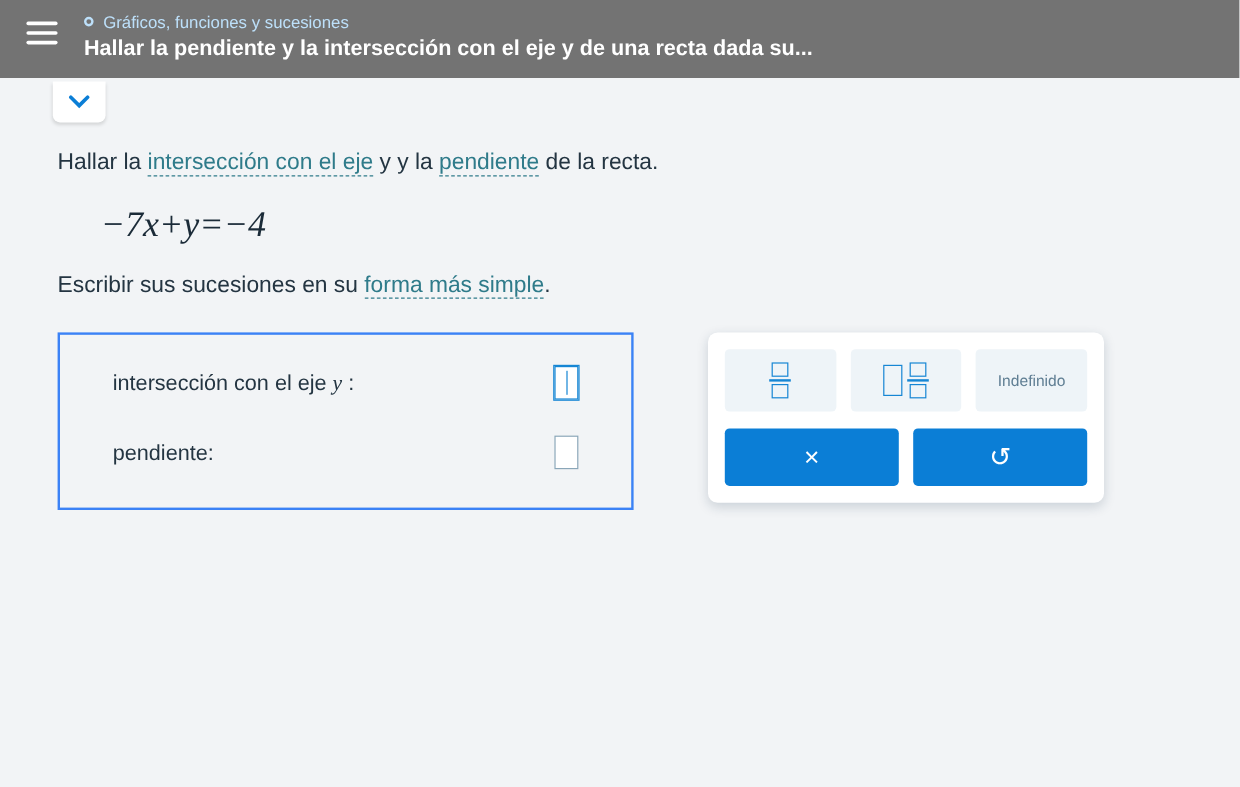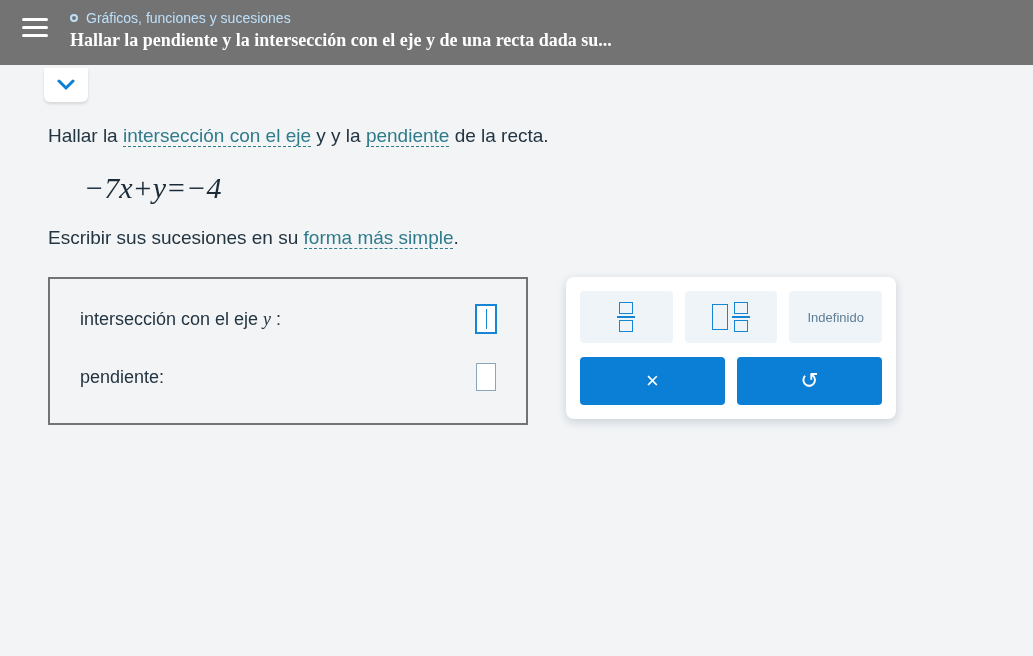--- a/index.html
+++ b/index.html
@@ -45,21 +45,20 @@
     }
     .bullet {
       width: 8px; height: 8px; border-radius: 50%;
       border: 2px solid #bde0fa;
       display: inline-block;
     }
     .title {
       font-size: 18px;
       font-weight: 600;
       color: #fff;
-      font-family: Liberation Serif, serif;
     }
     .chevron-tab {
       position: absolute;
       top: 68px;
       left: 44px;
       background: #fff;
       width: 44px;
       height: 34px;
       border-radius: 0 0 6px 6px;
       display: flex;
@@ -95,22 +94,22 @@
       font-size: 19px;
       color: #243542;
       margin-bottom: 28px;
     }
     .answer-row {
       display: flex;
       gap: 38px;
       align-items: flex-start;
     }
     .answer-box {
-      border: 2px solid #737373;
-      padding: 26px 30px;
+      border: 2px solid #3b82f6;
+      padding: 26px 44px;
       width: 480px;
       background: #fff0;
     }
     .answer-field {
       display: flex;
       align-items: center;
       justify-content: space-between;
       font-size: 18px;
       color: #243542;
       margin-bottom: 30px;
@@ -135,20 +134,21 @@
       left: 50%; top: 3px; bottom: 3px;
       width: 1px; background: #1686d4;
     }
     .input-slot.muted { border-color: #8aa6b8; }
     .toolbox {
       background: #fff;
       border-radius: 8px;
       box-shadow: 0 3px 10px rgba(20,50,80,0.18);
       padding: 14px;
       width: 330px;
+      margin-left: 24px;
     }
     .tool-row {
       display: flex;
       gap: 12px;
       margin-bottom: 14px;
     }
     .tool-row:last-child { margin-bottom: 0; }
     .tool-btn {
       flex: 1;
       height: 52px;

